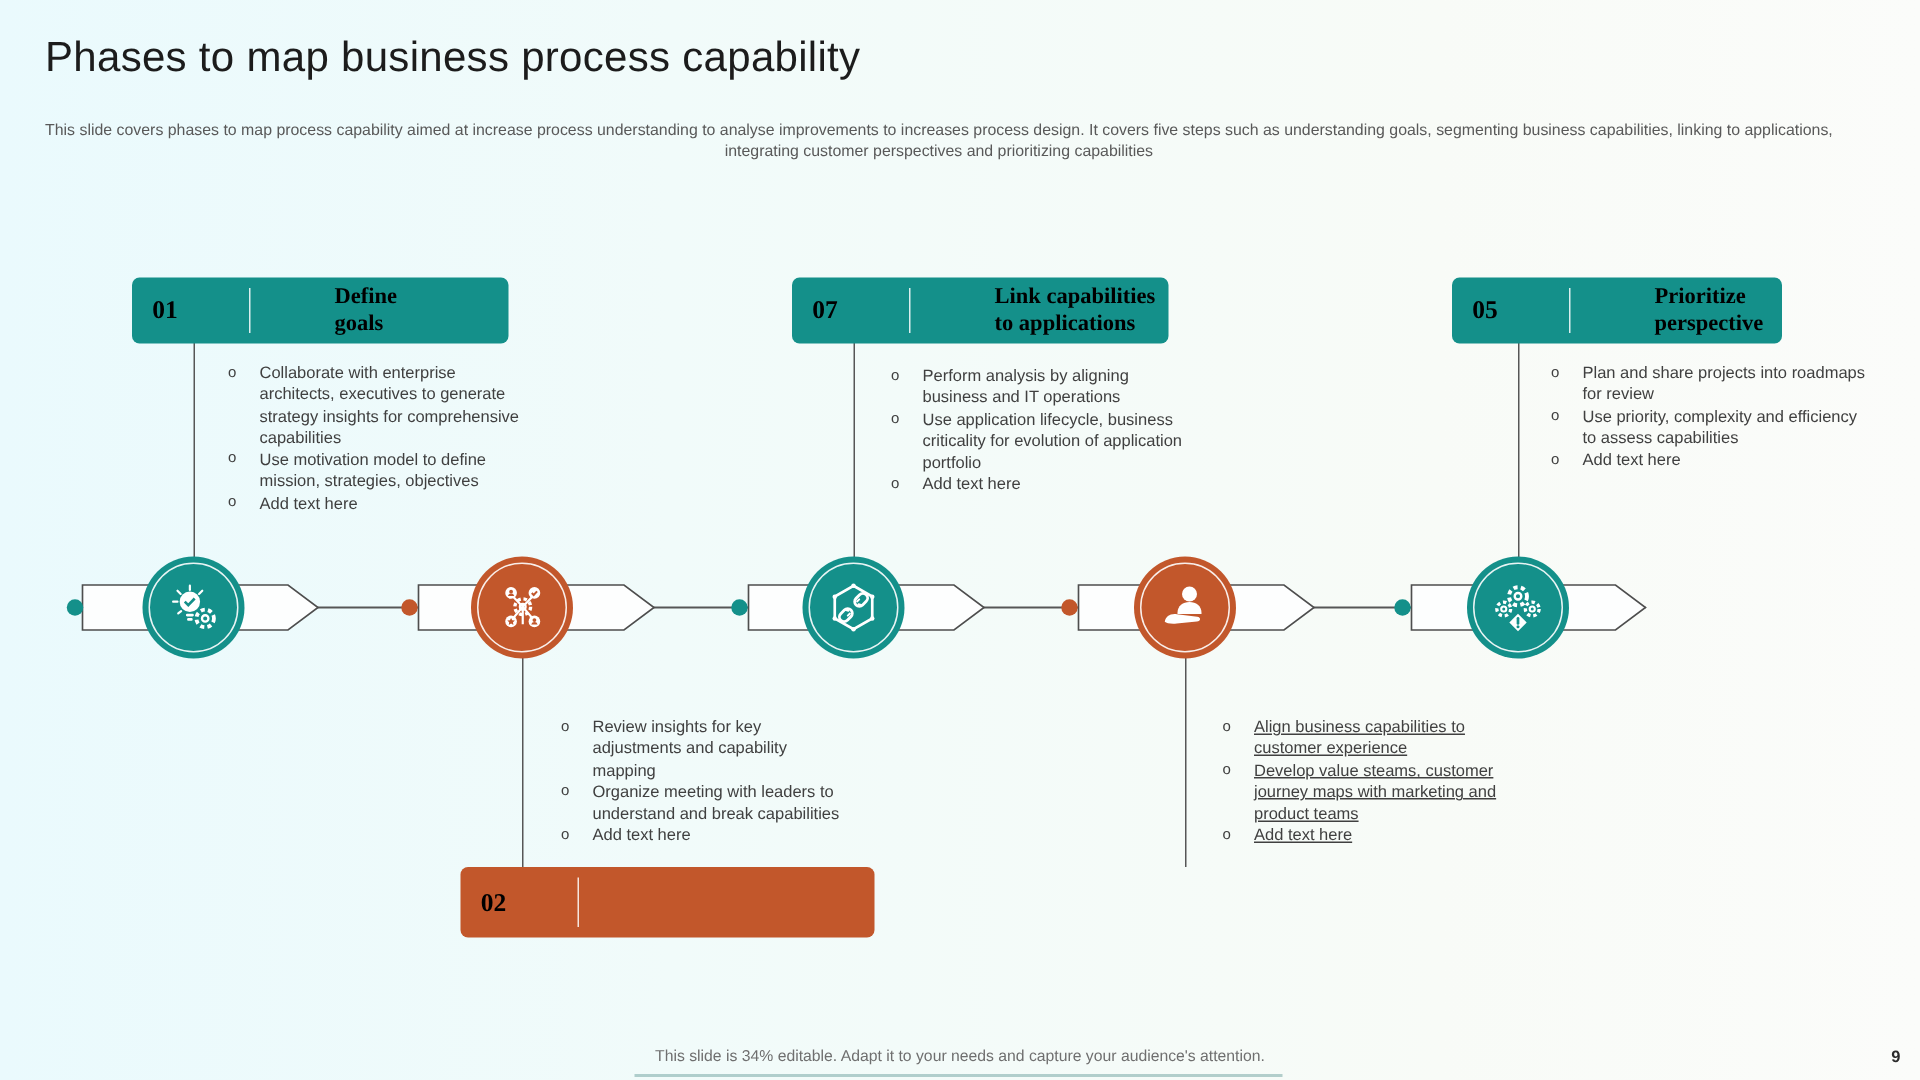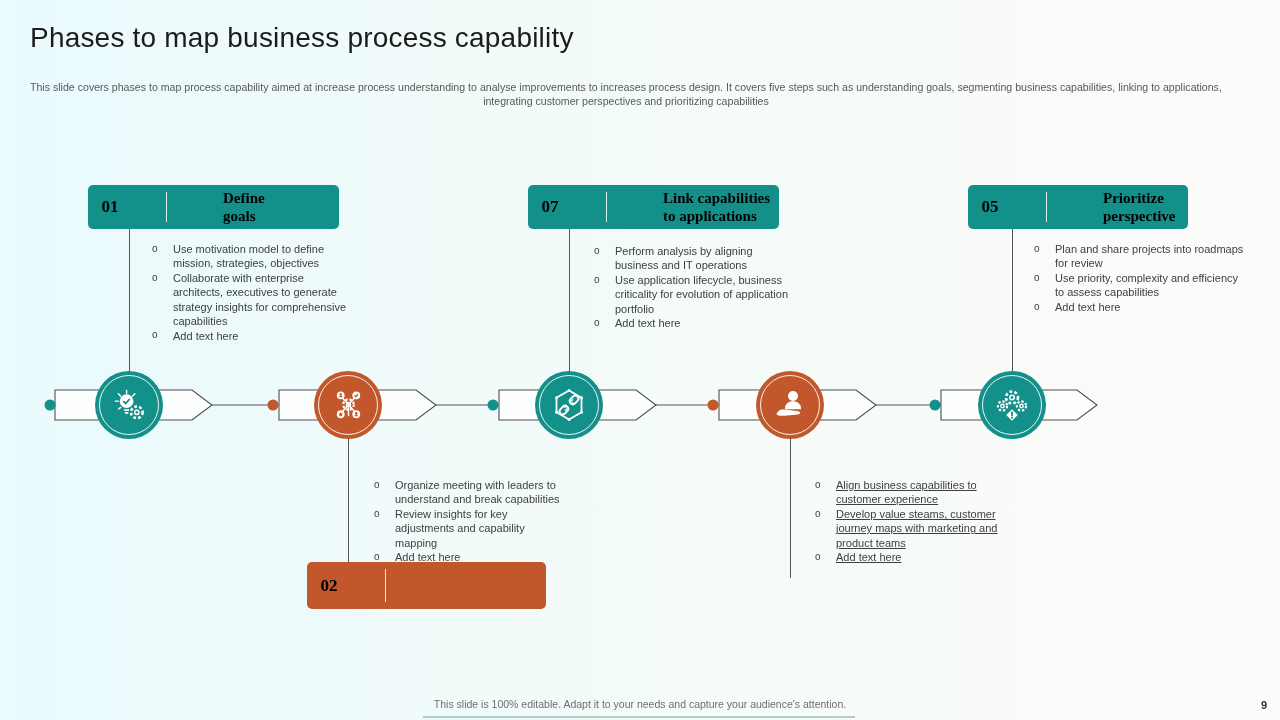--- a/index.html
+++ b/index.html
@@ -73,43 +73,43 @@
   </div>
   <div class="phase-header teal" style="left:968px;top:185px;width:220px;height:44px;">
     <div class="phase-num">05</div>
     <div class="phase-divider"></div>
     <div class="phase-title">
       <span>Prioritize</span><br>
       <span>perspective</span>
     </div>
   </div>
 
-  <div class="phase-header orange" style="left:307px;top:562px;width:239px;height:47px;align-items:center;">
+  <div class="phase-header orange" style="left:307px;top:578px;width:276px;height:47px;align-items:center;">
     <div class="phase-num">02</div>
     <div class="phase-divider"></div>
   </div>
 
   <ul class="bullets" style="left:150px;top:242px;width:207px;">
+    <li><span>Collaborate with enterprise architects, executives to generate strategy insights for comprehensive capabilities</span></li>
     <li><span>Use motivation model to define mission, strategies, objectives</span></li>
-    <li><span>Collaborate with enterprise architects, executives to generate strategy insights for comprehensive capabilities</span></li>
     <li><span>Add text here</span></li>
   </ul>
   <ul class="bullets" style="left:592px;top:244px;width:200px;">
     <li><span>Perform analysis by aligning business and IT operations</span></li>
     <li><span>Use application lifecycle, business criticality for evolution of application portfolio</span></li>
     <li><span>Add text here</span></li>
   </ul>
   <ul class="bullets" style="left:1032px;top:242px;width:212px;">
     <li><span>Plan and share projects into roadmaps for review</span></li>
     <li><span>Use priority, complexity and efficiency to assess capabilities</span></li>
     <li><span>Add text here</span></li>
   </ul>
   <ul class="bullets" style="left:372px;top:478px;width:216px;">
+    <li><span style="display:inline-block;max-width:135px;">Review insights for key adjustments and capability mapping</span></li>
     <li><span>Organize meeting with leaders to understand and break capabilities</span></li>
-    <li><span style="display:inline-block;max-width:135px;">Review insights for key adjustments and capability mapping</span></li>
     <li><span>Add text here</span></li>
   </ul>
   <ul class="bullets" style="left:813px;top:478px;width:200px;text-decoration:underline;">
     <li><span>Align business capabilities to customer experience</span></li>
     <li><span>Develop value steams, customer journey maps with marketing and product teams</span></li>
     <li><span>Add text here</span></li>
   </ul>
 
   <div class="vconn" style="left:129px;top:228px;height:144px;"></div>
   <div class="vconn" style="left:569px;top:228px;height:144px;"></div>
@@ -216,17 +216,17 @@
         <circle class="stroke-w" cx="8.5" cy="19" r="1.7" stroke-width="1.4"></circle>
         <circle class="stroke-w" cx="27.5" cy="19" r="4.6" stroke-width="2.2" stroke-dasharray="2.3 1.9"></circle>
         <circle class="stroke-w" cx="27.5" cy="19" r="1.7" stroke-width="1.4"></circle>
         <rect class="fill-w" x="13.9" y="23.9" width="8.2" height="8.2" transform="rotate(45 18 28)"></rect>
         <path class="cut-teal" d="M18 25.2v3.4" stroke-width="1.8" stroke-linecap="round"></path>
         <circle class="cut-teal-f" cx="18" cy="30.8" r="1"></circle>
       </svg>
     </span>
   </div>
 
-  <div class="footer">This slide is 100% editable.  Adapt it to your needs and capture your audience's attention.</div>
+  <div class="footer">This slide is 34% editable.  Adapt it to your needs and capture your audience's attention.</div>
   <div class="footer-line"></div>
   <div class="page-num">9</div>
 
 </div>
 
 </body></html>

